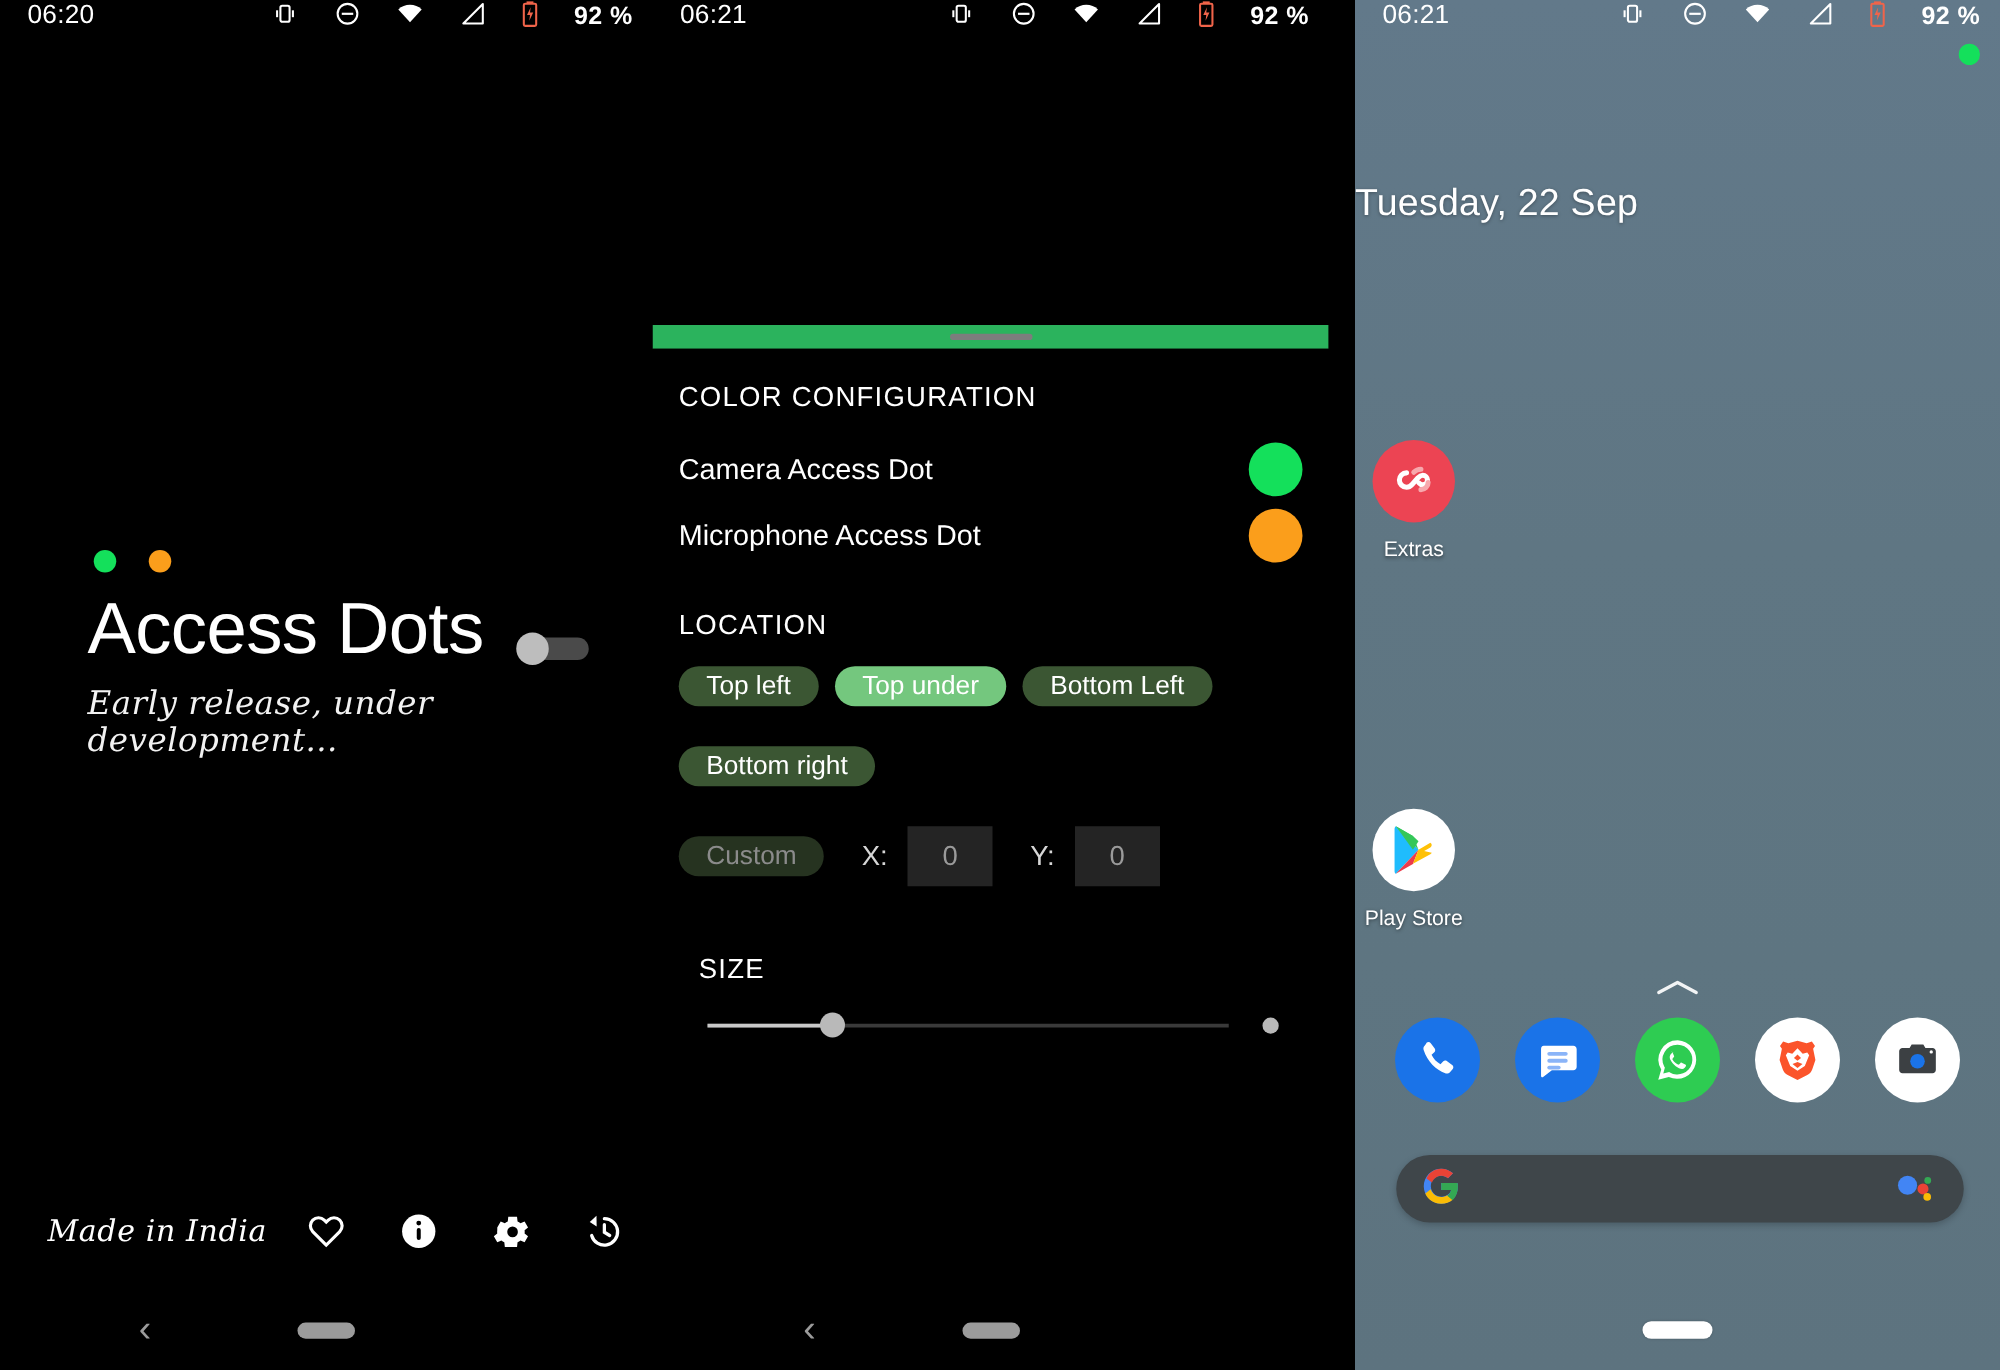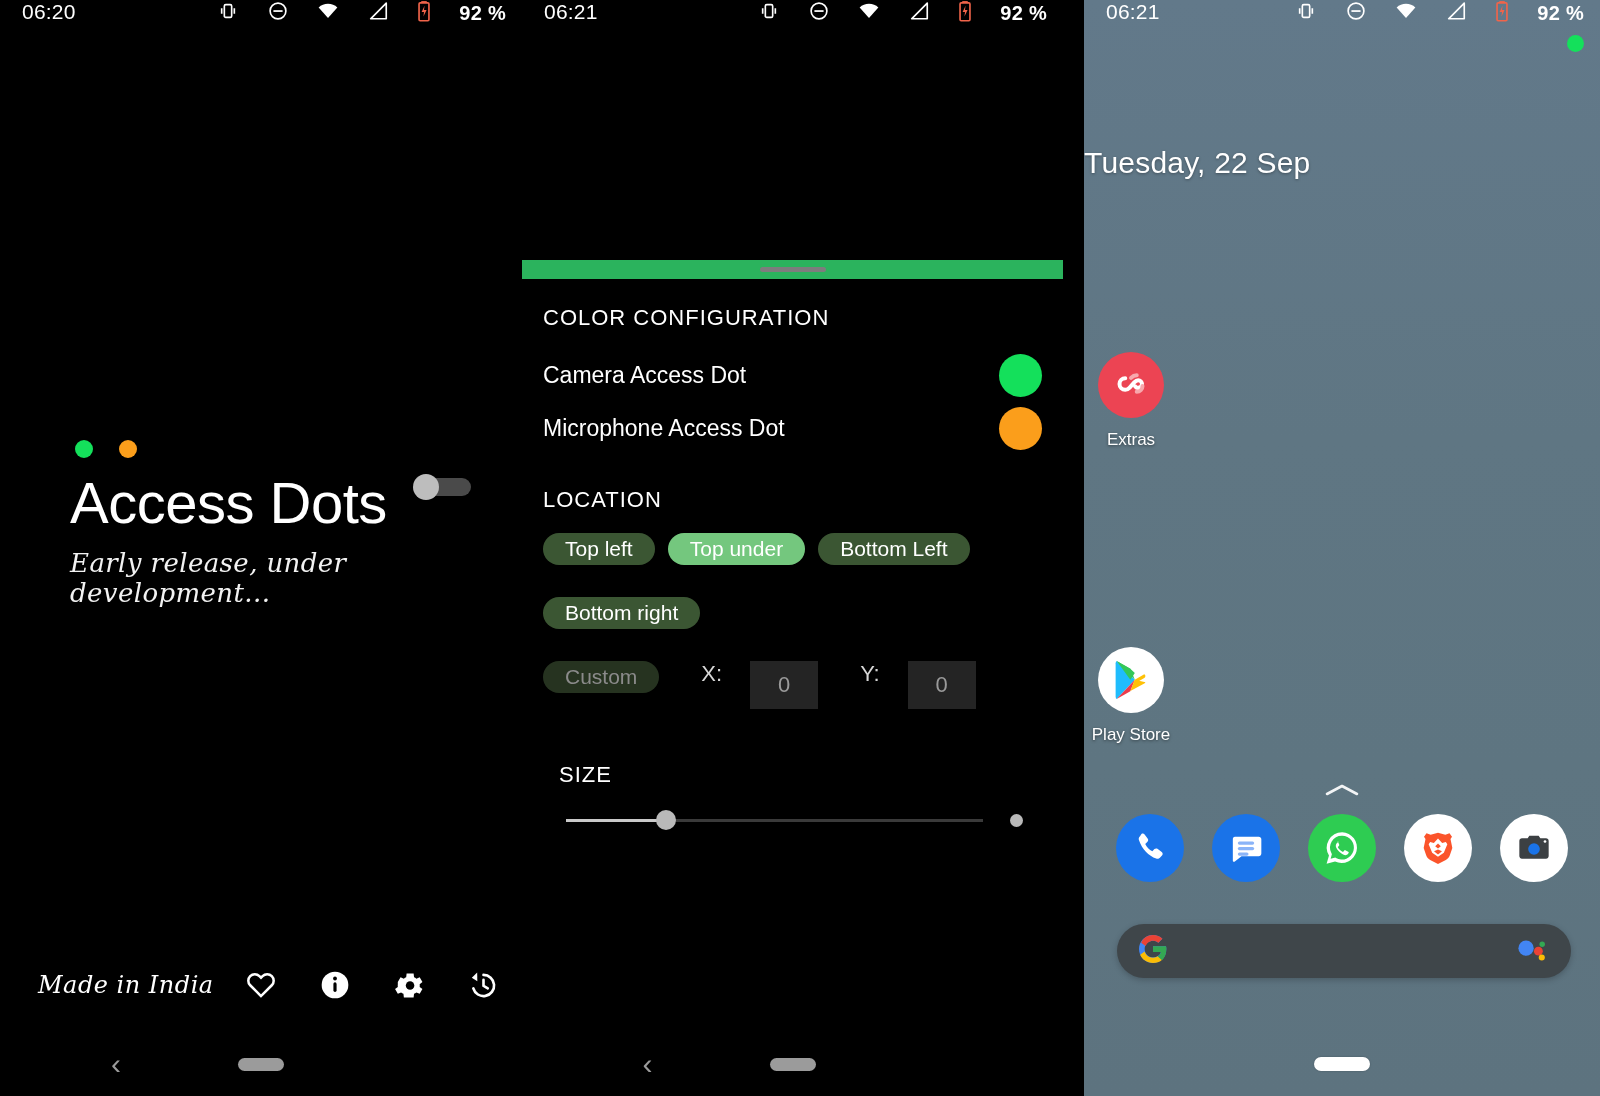--- a/index.html
+++ b/index.html
@@ -21,21 +21,21 @@
   .sb-time { font-size:21px; letter-spacing:.2px; }
   .sb-icons { display:flex; align-items:center; gap:28px; }
   .sb-pct { font-size:20px; font-weight:700; letter-spacing:.3px; }
 
   .ic { display:block; }
 
   
   .ad-block { position:absolute; left:70px; top:440px; width:420px; }
   .ad-dots { display:flex; gap:26px; margin-bottom:16px; padding-left:5px; }
   .ad-dot { width:18px; height:18px; border-radius:50%; }
-  .ad-titlerow { display:flex; align-items:flex-start; gap:26px; }
+  .ad-titlerow { display:flex; align-items:flex-end; gap:26px; }
   .ad-title { font-size:58px; color:#fff; font-weight:400; letter-spacing:-.5px; line-height:1; }
   .switch { position:relative; width:60px; height:26px; }
   .switch .track { position:absolute; left:10px; top:4px; width:48px; height:18px;
                    background:#4a4a4a; border-radius:9px; }
   .switch .knob { position:absolute; left:0px; top:0px; width:26px; height:26px;
                   border-radius:50%; background:#bdbdbd; }
   .ad-sub { margin-top:16px; font-family:"DejaVu Serif", serif; font-style:italic;
             font-size:26px; color:#f2f2f2; letter-spacing:.4px; }
 
   .footer1 { position:absolute; left:0; right:0; bottom:81px; height:60px;
@@ -66,21 +66,21 @@
              justify-content:space-between; }
   .cfg-label { font-size:23px; color:#fff; }
   .cfg-swatch { width:43px; height:43px; border-radius:50%; }
 
   .chips { position:absolute; left:21px; right:12px; display:flex; flex-wrap:wrap; gap:13px; }
   .chip { height:32px; padding:0 22px; border-radius:22px; display:flex; align-items:center;
           font-size:21px; color:#fff; background:#3b5633; }
   .chip.sel { background:#74c77e; color:#fff; }
   .chip.dim { color:#8b8b8b; background:#263320; }
 
-  .custom-row { position:absolute; left:21px; display:flex; align-items:flex-start; gap:16px; }
+  .custom-row { position:absolute; left:21px; display:flex; align-items:center; gap:4px; }
   .xy-label { font-size:22px; color:#d6d6d6; margin-left:26px; margin-right:12px; }
   .xy-field { width:68px; height:48px; background:#242424; display:flex; align-items:center;
               justify-content:center; font-size:22px; color:#9a9a9a; }
 
   .slider-wrap { position:absolute; left:44px; right:22px; height:30px; display:flex; align-items:center; }
   .slider-track { position:absolute; left:0; right:58px; height:3px; background:#3a3a3a; }
   .slider-fill { position:absolute; left:0; height:3px; background:#c9c9c9; }
   .slider-thumb { position:absolute; width:20px; height:20px; border-radius:50%; background:#b9b9b9; }
   .slider-end-dot { position:absolute; right:18px; width:13px; height:13px; border-radius:50%; background:#b9b9b9; }
 

